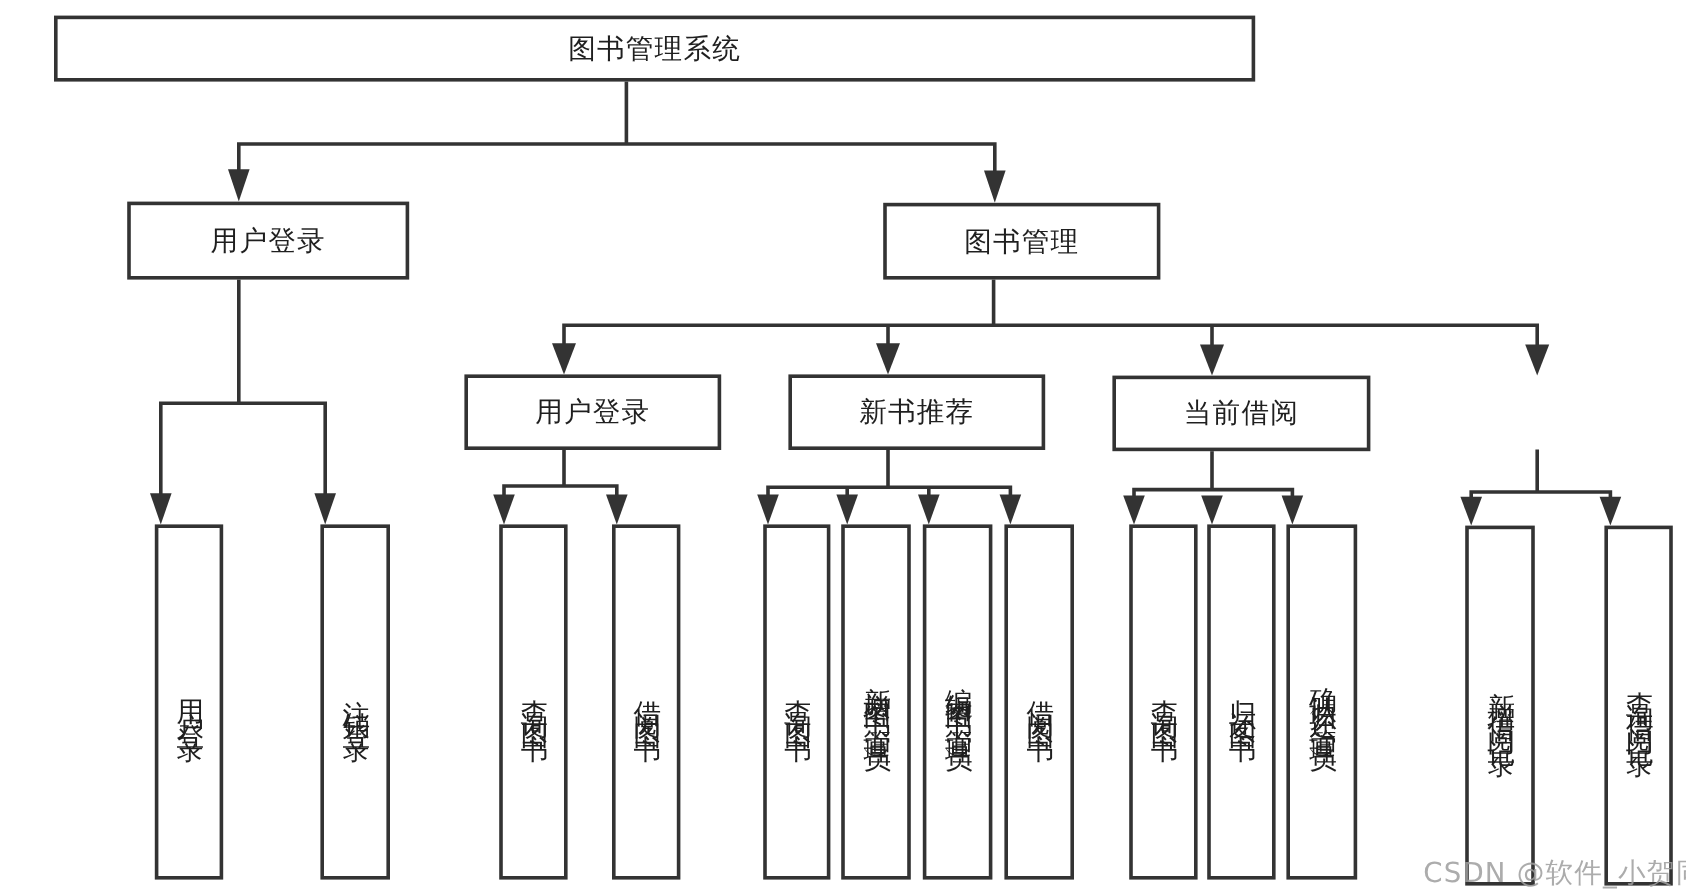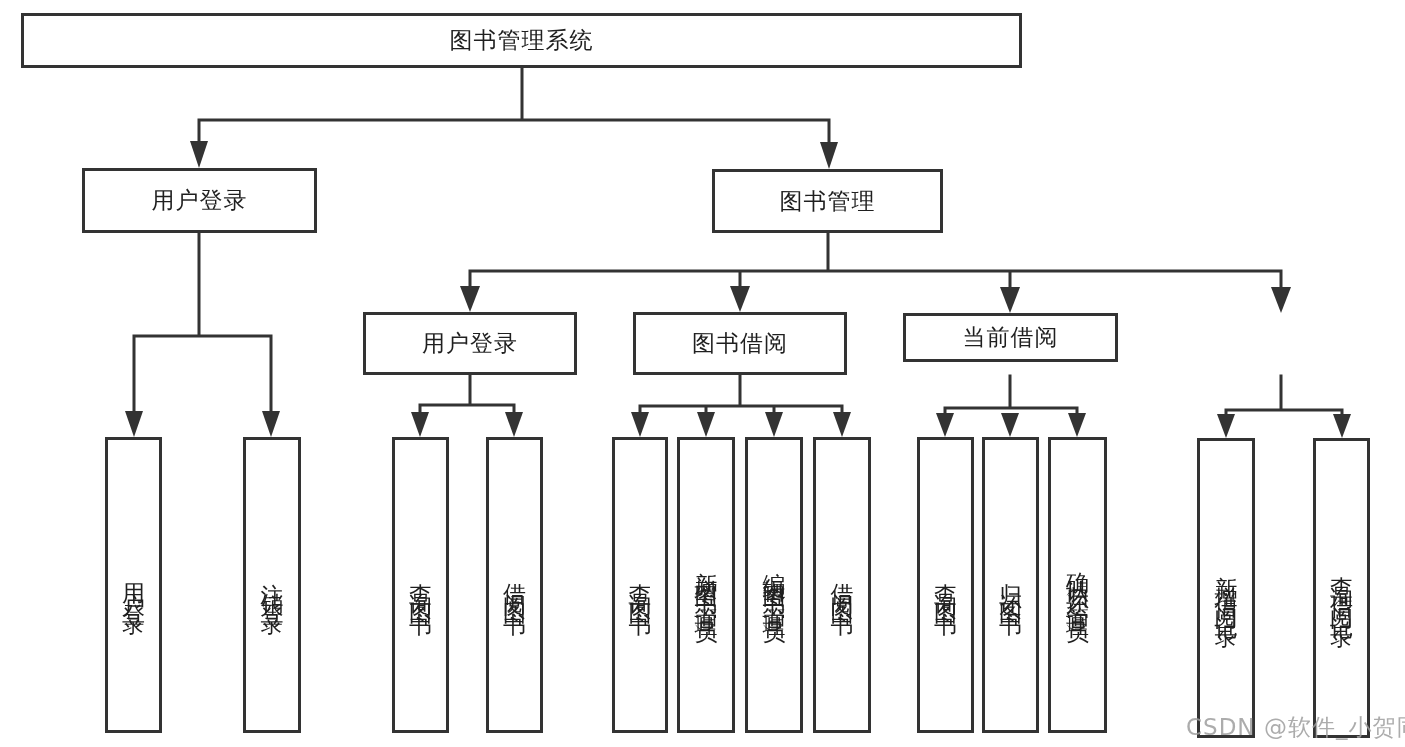--- a/index.html
+++ b/index.html
@@ -19,20 +19,21 @@
   #connectors{position:absolute;left:0;top:0;z-index:1;}
   #connectors path.l{stroke:var(--line);stroke-width:3;fill:none;stroke-linecap:square;}
   #connectors path.a{fill:var(--line);stroke:none;}
   .box{
     position:absolute;
     box-sizing:border-box;
     border:3px solid var(--line);
     background:var(--bg);
     display:flex;align-items:center;justify-content:center;
     z-index:2;
+    margin-left:24px;
   }
   .hlabel{
     color:var(--text);
     font-size:23px;
     letter-spacing:1px;
     white-space:nowrap;
   }
   .vlabel{
     color:var(--text);
     font-size:23px;
@@ -102,23 +103,23 @@
     <span class="hlabel">用户登录</span>
   </div>
   <div class="box" style="left:712px;top:169px;width:231px;height:64px">
     <span class="hlabel">图书管理</span>
   </div>
 
   <div class="box" style="left:363px;top:312px;width:214px;height:63px">
     <span class="hlabel">用户登录</span>
   </div>
   <div class="box" style="left:633px;top:312px;width:214px;height:63px">
-    <span class="hlabel">图书借阅</span>
+    <span class="hlabel">新书推荐</span>
   </div>
-  <div class="box" style="left:903px;top:313px;width:215px;height:49px">
+  <div class="box" style="left:903px;top:313px;width:215px;height:63px">
     <span class="hlabel">当前借阅</span>
   </div>
 
   <div class="box" style="left:105px;top:437px;width:57px;height:296px">
     <span class="vlabel">用户登录</span>
   </div>
   <div class="box" style="left:243px;top:437px;width:58px;height:296px">
     <span class="vlabel">注销登录</span>
   </div>
 

